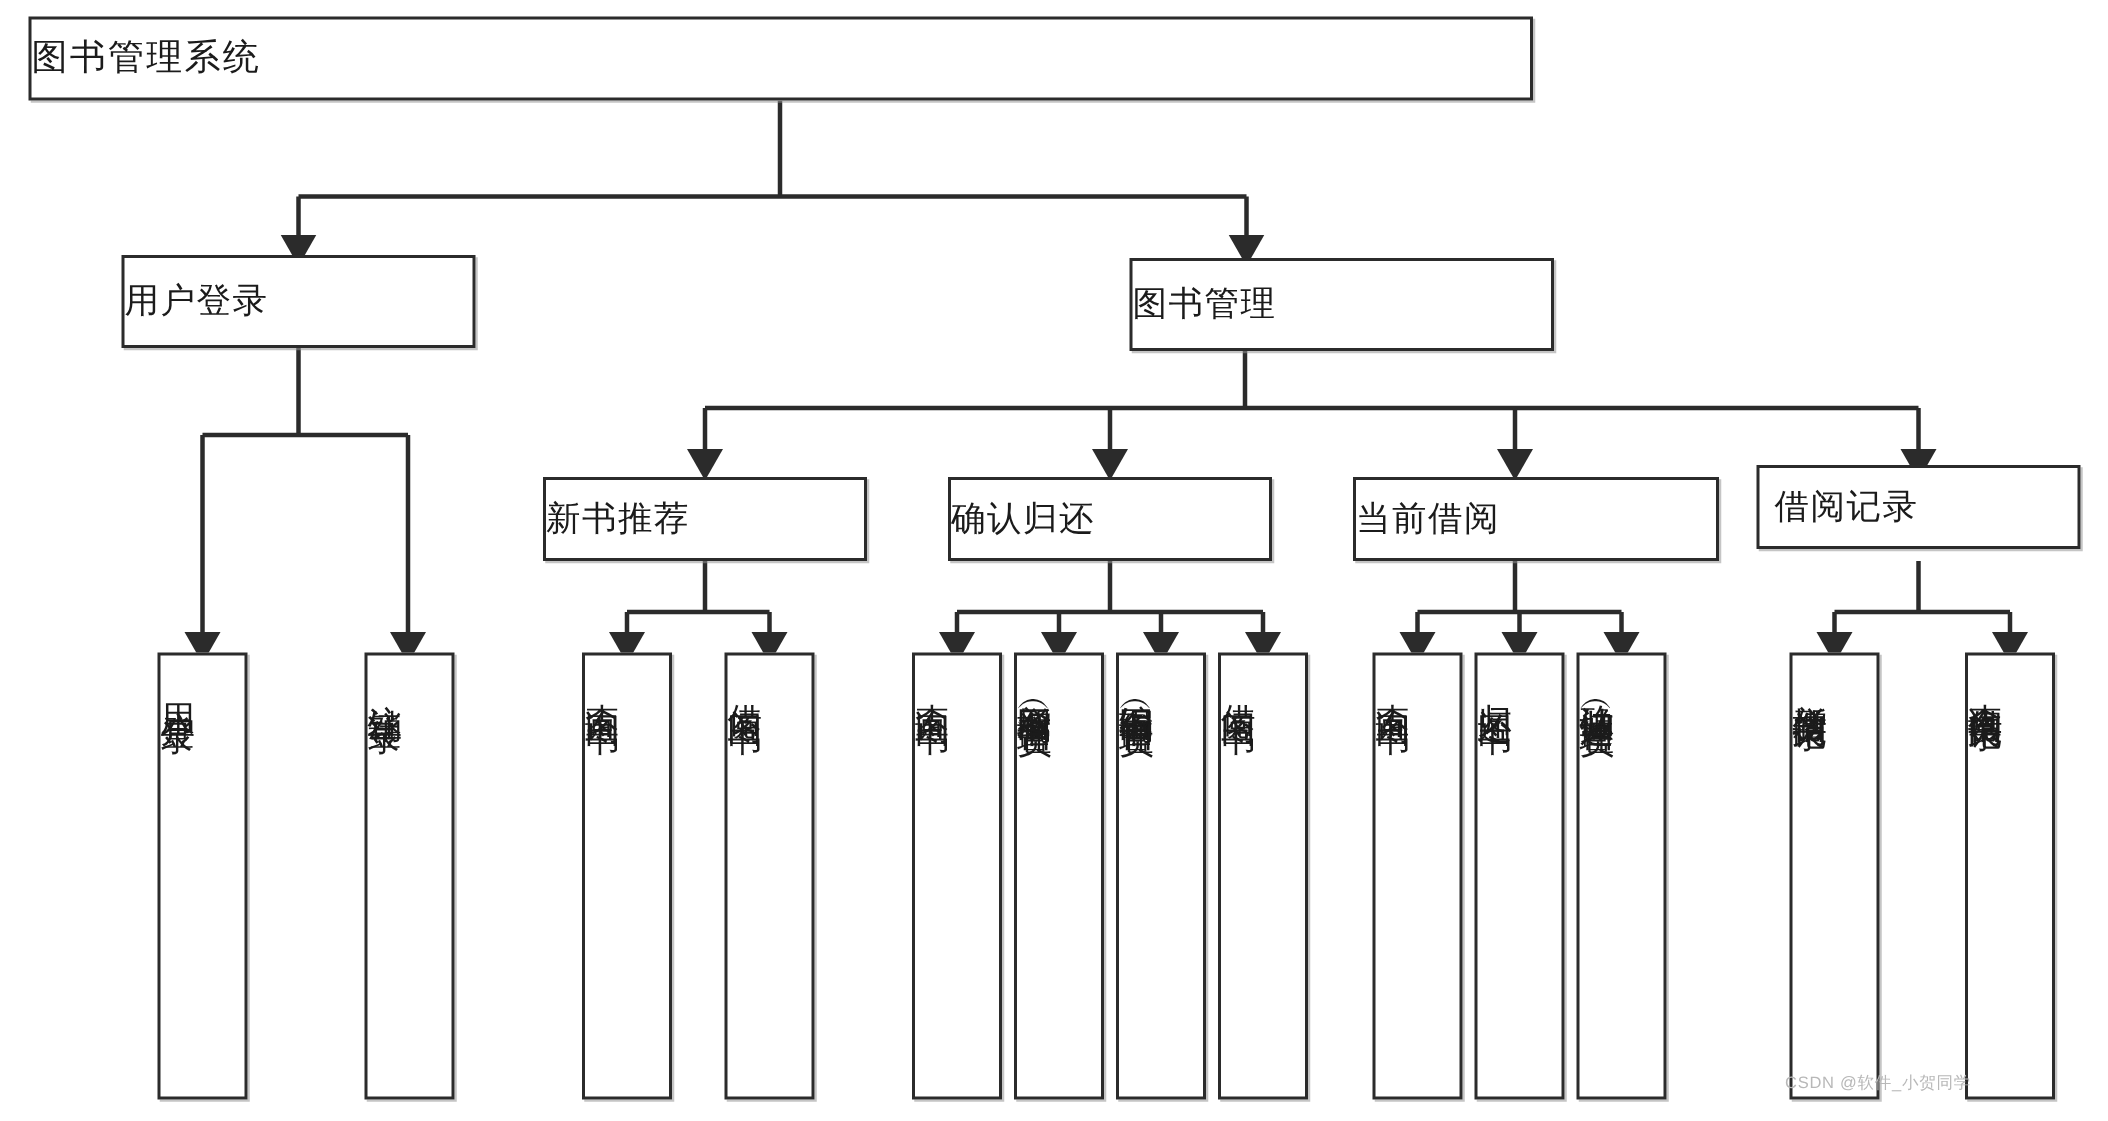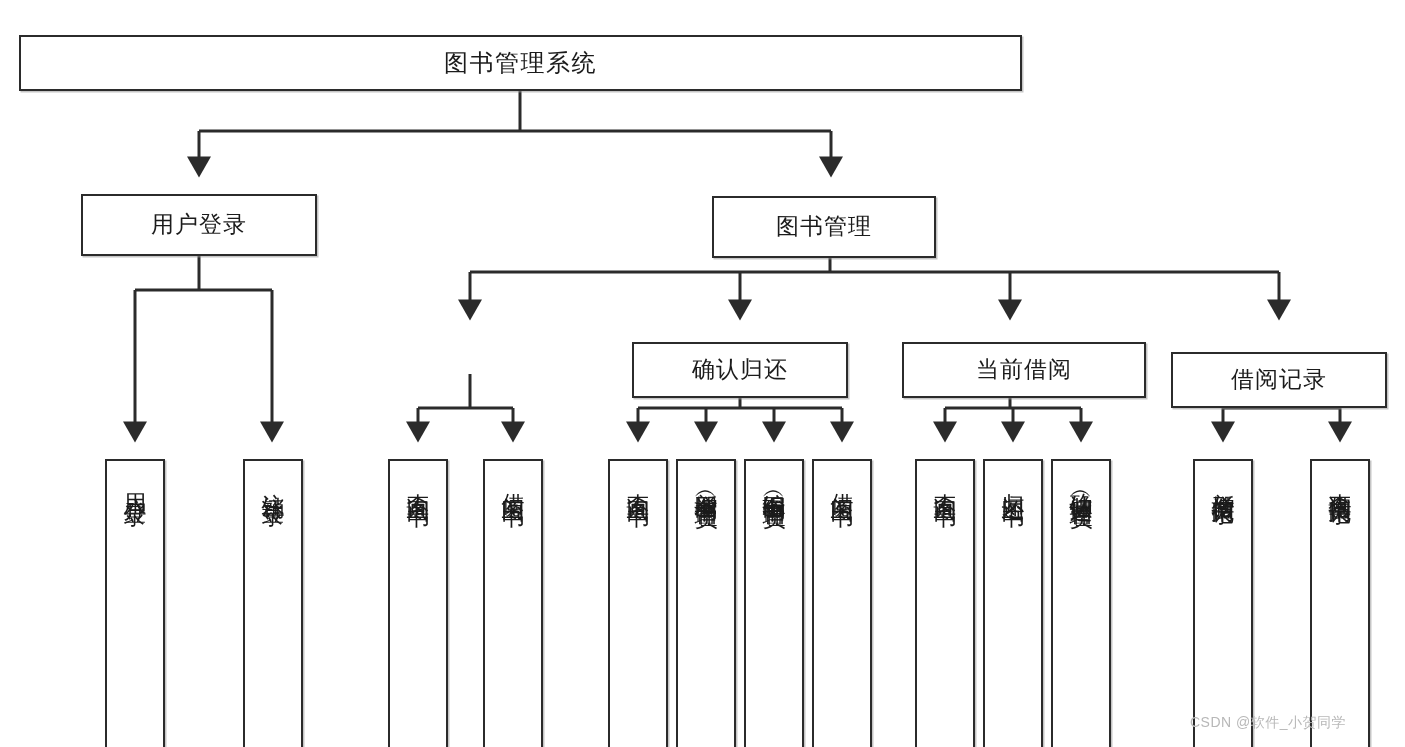--- a/index.html
+++ b/index.html
@@ -26,25 +26,24 @@
     height: 747px;
     pointer-events: none;
   }
   .node {
     position: absolute;
     box-sizing: border-box;
     background: #ffffff;
     border: 2.5px solid #2b2b2b;
     display: flex;
     align-items: center;
-    justify-content: center;
+    justify-content: flex-start;
     color: #1b1b1b;
     box-shadow: 1.5px 1.5px 0 rgba(150,150,150,0.55);
     z-index: 2;
-    margin-top: 24px;
   }
   .node .label {
     display: block;
     text-align: center;
     line-height: 1.12;
     white-space: nowrap;
   }
   
   .node.h .label {
     font-size: 23px;
@@ -65,21 +64,21 @@
     font-size: 23px;
     line-height: 1.0;
     letter-spacing: 4px;
     white-space: nowrap;
   }
   .node.v.tall .label {
     letter-spacing: 2px;
   }
   .watermark {
     position: absolute;
-    font-size: 14px;
+    font-size: 11px;
     color: #b8b8b8;
     white-space: nowrap;
     z-index: 5;
     letter-spacing: 0.5px;
   }
 </style>
 </head>
 <body>
 
 <div id="canvas">
@@ -134,31 +133,34 @@
     </g>
   </svg>
 
   <div class="node h root" style="left:19px; top:11px; width:1003px; height:56px;">
     <span class="label">图书管理系统</span>
   </div>
 
   <div class="node h" style="left:81px; top:170px; width:236px; height:62px;">
     <span class="label">用户登录</span>
   </div>
-  <div class="node h" style="left:712px; top:172px; width:224px; height:62px;">
+  <div class="node h" style="left:753px; top:172px; width:283px; height:62px;">
     <span class="label">图书管理</span>
   </div>
 
+  <div class="node h" style="left:362px; top:318px; width:216px; height:56px;">
+    <span class="label">新书推荐</span>
+  </div>
   <div class="node h" style="left:632px; top:318px; width:216px; height:56px;">
     <span class="label">确认归还</span>
   </div>
   <div class="node h" style="left:902px; top:318px; width:244px; height:56px;">
     <span class="label">当前借阅</span>
   </div>
-  <div class="node h" style="left:1171px; top:328px; width:216px; height:56px;">
+  <div class="node h" style="left:1171px; top:310px; width:216px; height:56px;padding-left:10px;">
     <span class="label">借阅记录</span>
   </div>
 
   <div class="node v" style="left:105px; top:435px; width:60px; height:298px;">
     <span class="label">用户登录</span>
   </div>
   <div class="node v" style="left:243px; top:435px; width:60px; height:298px;">
     <span class="label">注销登录</span>
   </div>
 

